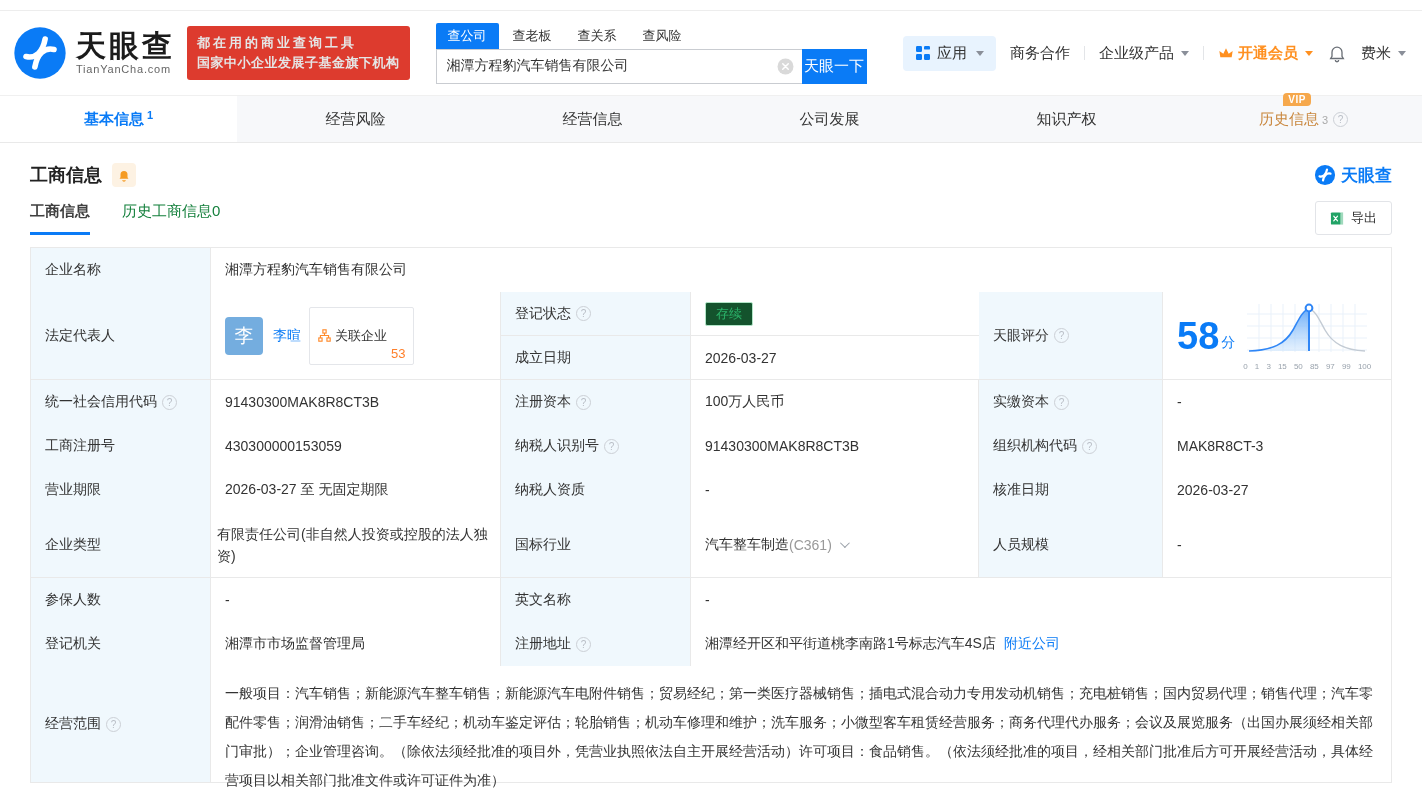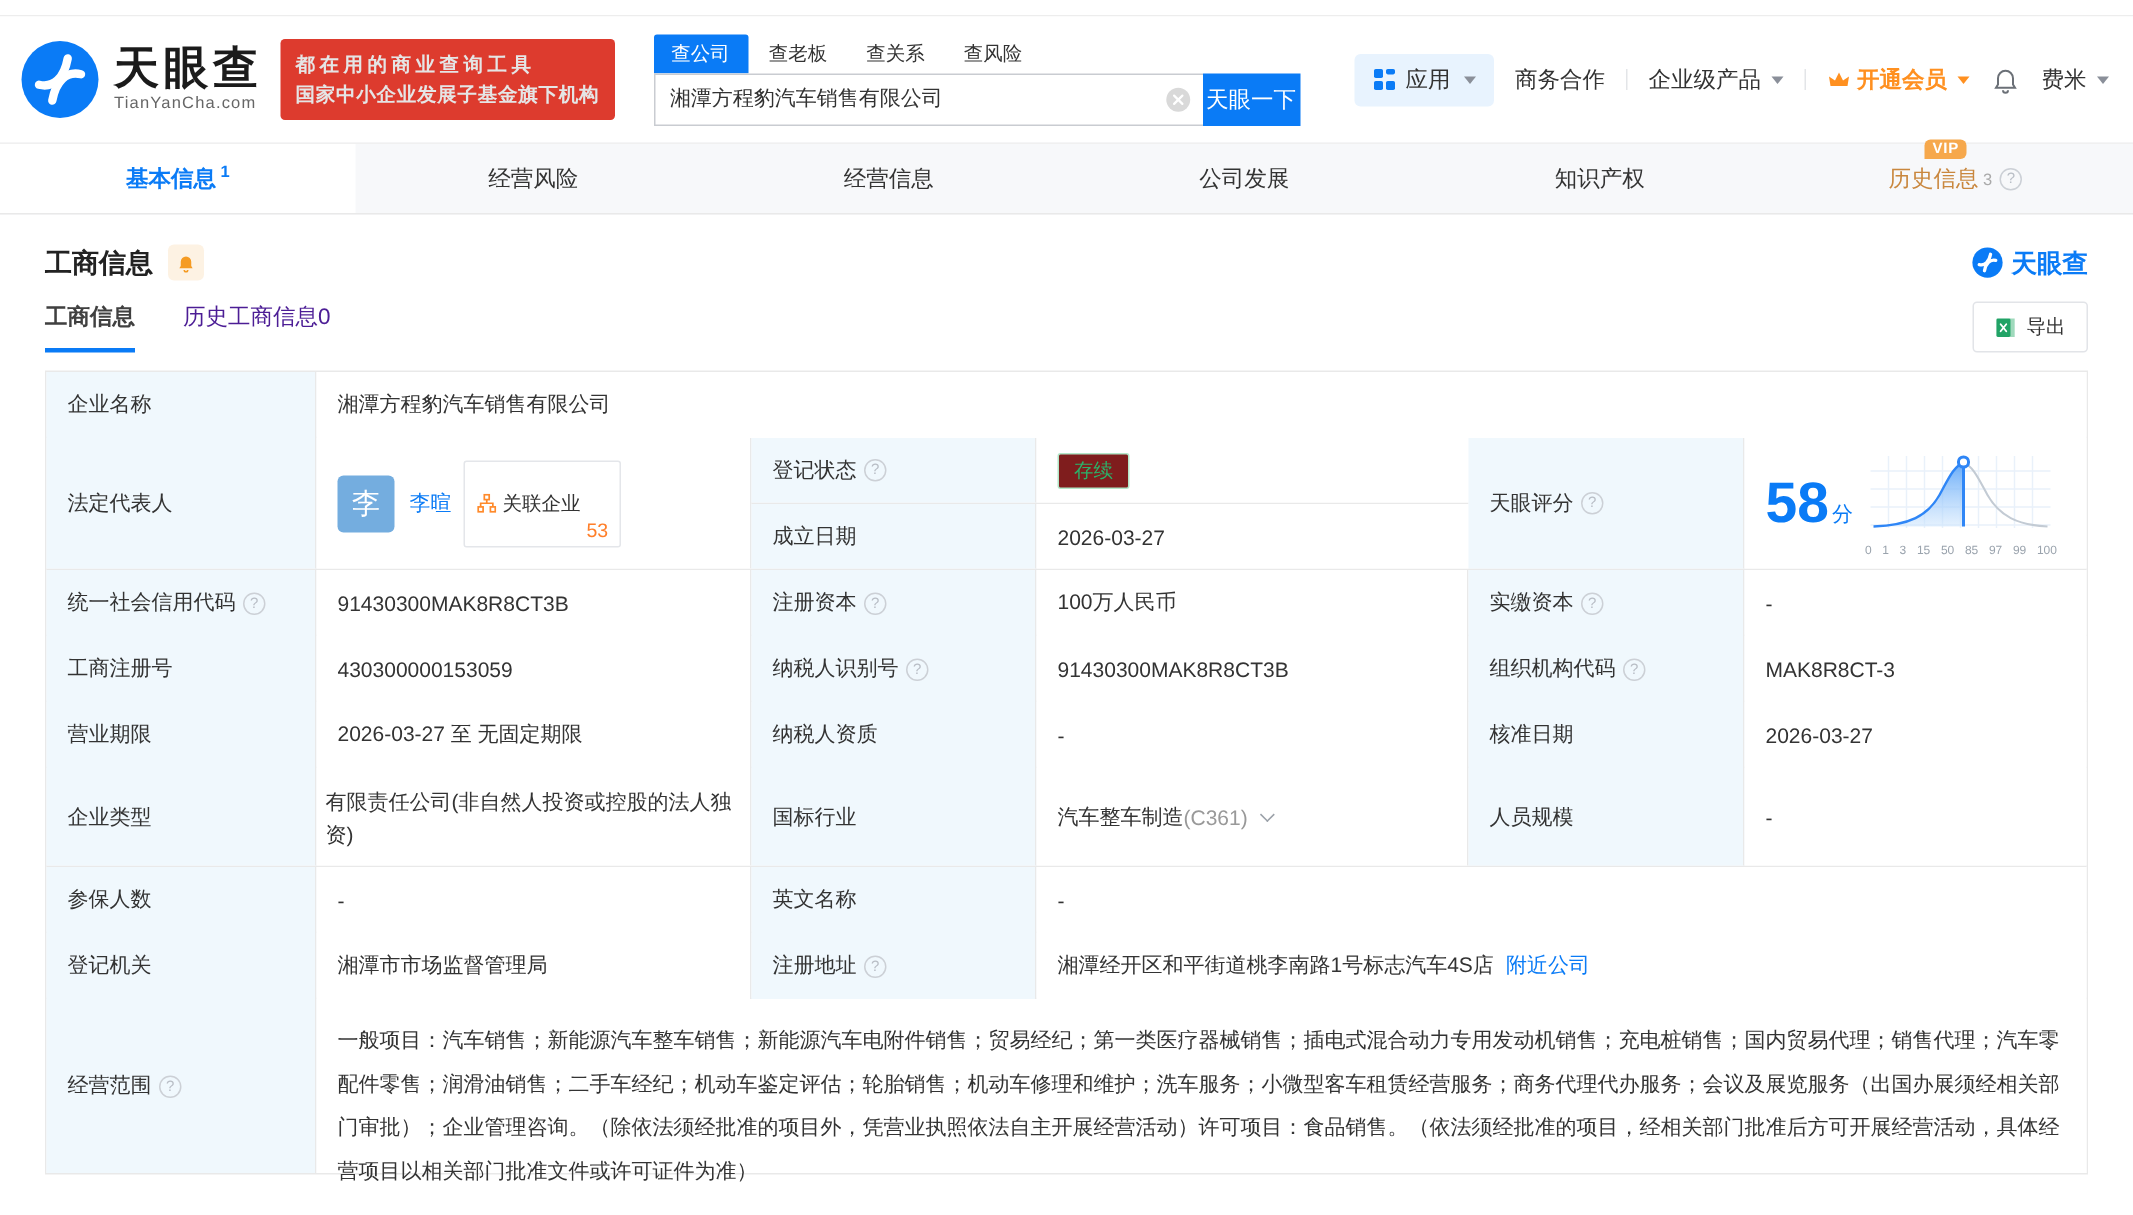--- a/index.html
+++ b/index.html
@@ -54,21 +54,21 @@
   .section-head { display:flex; align-items:center; justify-content:space-between; margin:20px 30px 0 30px; }
   .stitle-wrap { display:flex; align-items:center; gap:10px; }
   .stitle { font-size:18px; font-weight:bold; color:#222; }
   .bell-chip { width:24px; height:24px; background:#fdf2e3; border-radius:4px; display:flex; align-items:center; justify-content:center; cursor:pointer; }
   .watermark { display:flex; align-items:center; gap:5px; font-size:17px; font-weight:bold; color:#0a7bf6; }
 
   .subtabs-row { display:flex; align-items:center; justify-content:space-between; margin:14px 30px 0 30px; }
   .subtabs { display:flex; gap:32px; }
   .subtab { font-size:15px; padding-bottom:11px; cursor:pointer; }
   .subtab.active { color:#404040; font-weight:bold; border-bottom:3px solid #0a7bf6; }
-  .subtab.inactive { color:#4c1d95; }
+  .subtab.inactive { color:#15803d; }
   .export-btn { display:flex; align-items:center; gap:6px; border:1px solid #e2e4e8; border-radius:3px; background:#fff;
     padding:7px 14px; font-size:13px; color:#333; cursor:pointer; font-family:inherit; }
 
   
   .table { margin:12px 30px 0 30px; border:1px solid #e9e9e9; font-size:14px; }
   .row { display:flex; border-bottom:1px solid #e9e9e9; }
   .row:last-child { border-bottom:none; }
   .cell { display:flex; align-items:center; padding:0 14px; border-right:1px solid #e9e9e9; min-height:44px; }
   .cell:last-child { border-right:none; }
   .lbl { background:#f0f8fd; color:#333; }
@@ -81,21 +81,21 @@
   .midrow { display:flex; flex:1; }
   .midrow:first-child { border-bottom:1px solid #e9e9e9; }
   .midrow .cell { min-height:0; height:100%; }
 
   .avatar { width:38px; height:38px; border-radius:4px; background:#74addf; color:#fff; font-size:19px;
     display:flex; align-items:center; justify-content:center; margin-right:10px; flex:none; }
   a.blue, .blue-link { color:#0a7bf6; text-decoration:none; cursor:pointer; }
   .rel-badge { display:inline-flex; align-items:center; gap:4px; border:1px solid #e4e6ea; border-radius:2px;
     padding:3px 8px; font-size:13px; color:#333; margin-left:8px; cursor:pointer; background:#fff; }
   .rel-badge .num { color:#ff7f2a;margin-top:35px; }
-  .status-badge { display:inline-block; padding:2px 10px; font-size:13px; color:#2bb269; background:#7f1d1d;
+  .status-badge { display:inline-block; padding:2px 10px; font-size:13px; color:#2bb269; background:#14532d;
     border:1px solid #b2e6c8; border-radius:2px; }
   .chev { display:inline-block; width:7px; height:7px; border-right:1.5px solid #9aa0a8; border-bottom:1.5px solid #9aa0a8;
     transform:rotate(45deg) translateY(-2px); margin-left:8px; cursor:pointer; }
   .gray { color:#999; }
 
   .score-cell { display:flex; align-items:center; padding:0 10px 0 14px; }
   .score-num { font-size:38px; font-weight:bold; color:#0a7bf6; line-height:1; }
   .score-unit { font-size:14px; color:#0a7bf6; margin:14px 8px 0 2px; }
   .score-chart { width:128px; }
   .axis { display:flex; justify-content:space-between; font-size:8px; color:#9aa3ad; margin-top:1px; }

